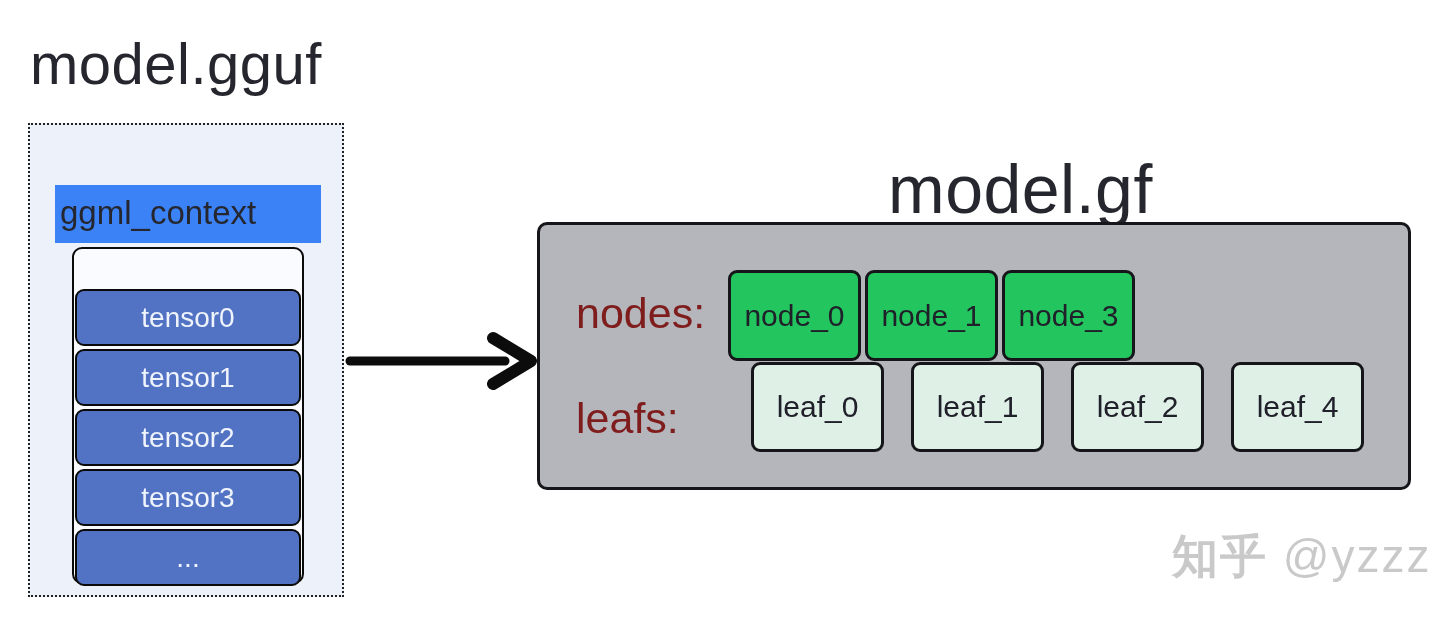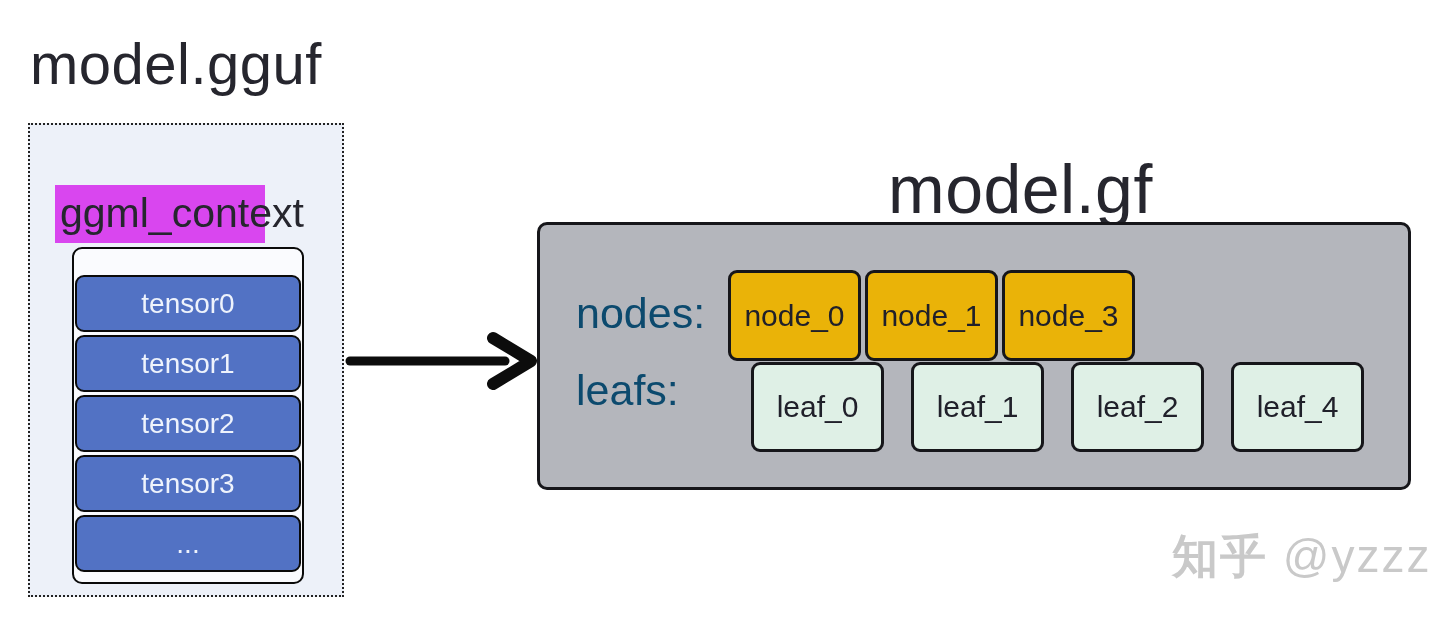--- a/index.html
+++ b/index.html
@@ -24,41 +24,41 @@
   .gguf-container {
     position: absolute;
     left: 28px; top: 123px;
     width: 316px; height: 474px;
     background: #edf1f9;
     border: 2px dotted #222;
   }
   .ggml-bar {
     position: absolute;
     left: 25px; top: 60px;
-    width: 210px; height: 58px;
-    background: #d946ef;
+    width: 266px; height: 58px;
+    background: #3b82f6;
     color: #26262e;
-    font-size: 41px;
+    font-size: 33px;
     line-height: 56px;
     padding-left: 5px;
     white-space: nowrap;
     overflow: visible;
     z-index: 3;
   }
   .tensor-stack {
     position: absolute;
     left: 42px; top: 122px;
     width: 232px; height: 337px;
     background: #fafbfe;
     border: 2.5px solid #0a0a0a;
     border-radius: 10px;
     display: flex;
     flex-direction: column;
     gap: 3px;
-    padding: 26px 1px 0 1px;
+    padding: 40px 1px 0 1px;
     z-index: 2;
   }
   .tensor-box {
     flex: none;
     height: 57px;
     background: #5272c4;
     border: 2.5px solid #0a0a0a;
     border-radius: 9px;
     color: #eef3fc;
     font-size: 28px;
@@ -86,44 +86,44 @@
     position: absolute;
     left: 537px; top: 222px;
     width: 874px; height: 268px;
     background: #b4b6bc;
     border: 3px solid #16161a;
     border-radius: 10px;
   }
   .row-label {
     position: absolute;
     font-size: 43px;
-    color: #0c4a6e;
+    color: #7f1d1d;
   }
   .nodes-label { left: 36px; top: 64px; }
-  .leafs-label { left: 36px; top: 141px; }
+  .leafs-label { left: 36px; top: 169px; }
 
   .nodes-row, .leafs-row {
     position: absolute;
     display: flex;
     gap: 4px;
   }
   .nodes-row { left: 728px; top: 270px; }
   .leafs-row { left: 728px; top: 362px; }
   .node-box, .leaf-box {
     flex: none;
     width: 133px; height: 91px;
     border: 3px solid #16161a;
     border-radius: 9px;
     display: flex;
     align-items: center;
     justify-content: center;
     font-size: 30px;
     color: #20202a;
   }
-  .node-box { background: #eab308; }
+  .node-box { background: #22c55e; }
   .leaf-box { background: #dff0e6; height: 90px; margin-left: 23px; }
 
   
   .watermark {
     position: absolute;
     left: 1172px; top: 526px;
     font-size: 46px;
     color: #c9c9c9;
     white-space: nowrap;
     letter-spacing: 2px;

